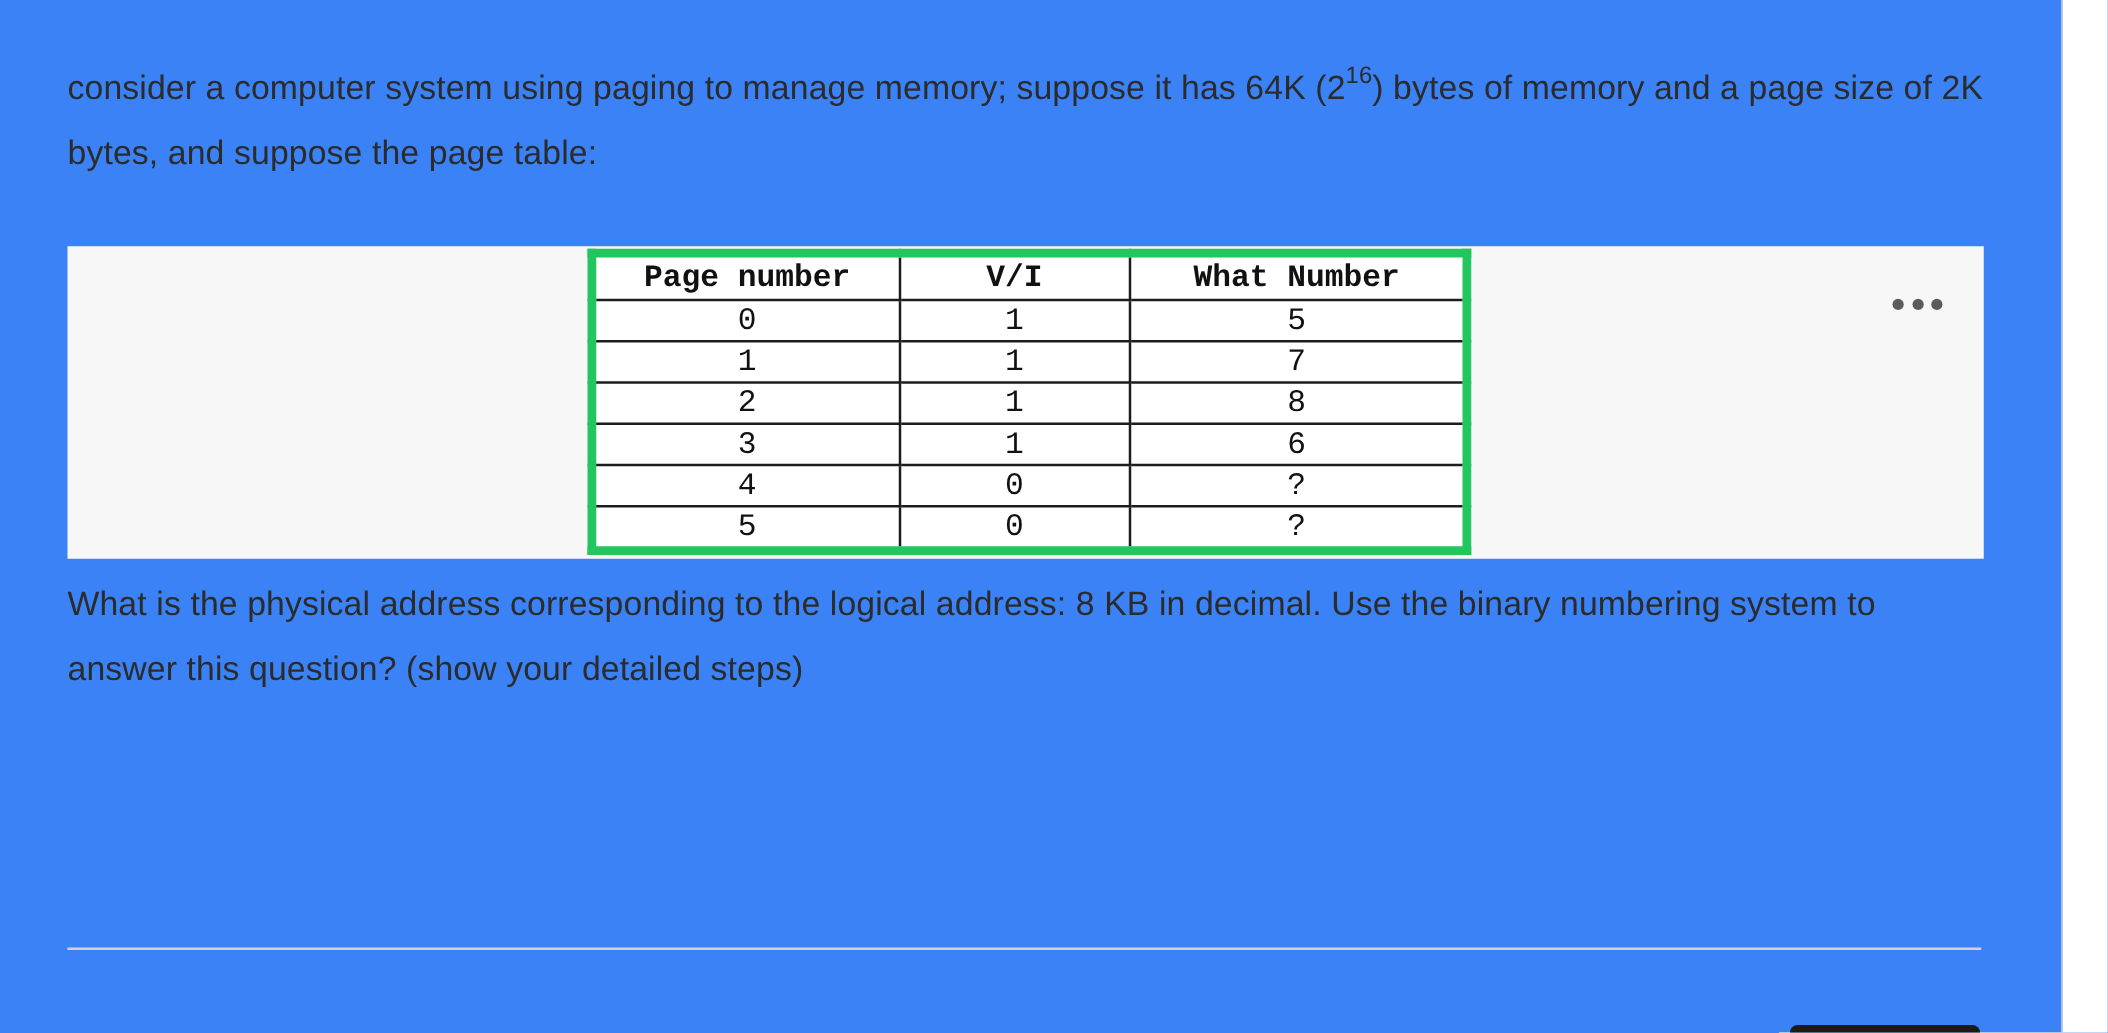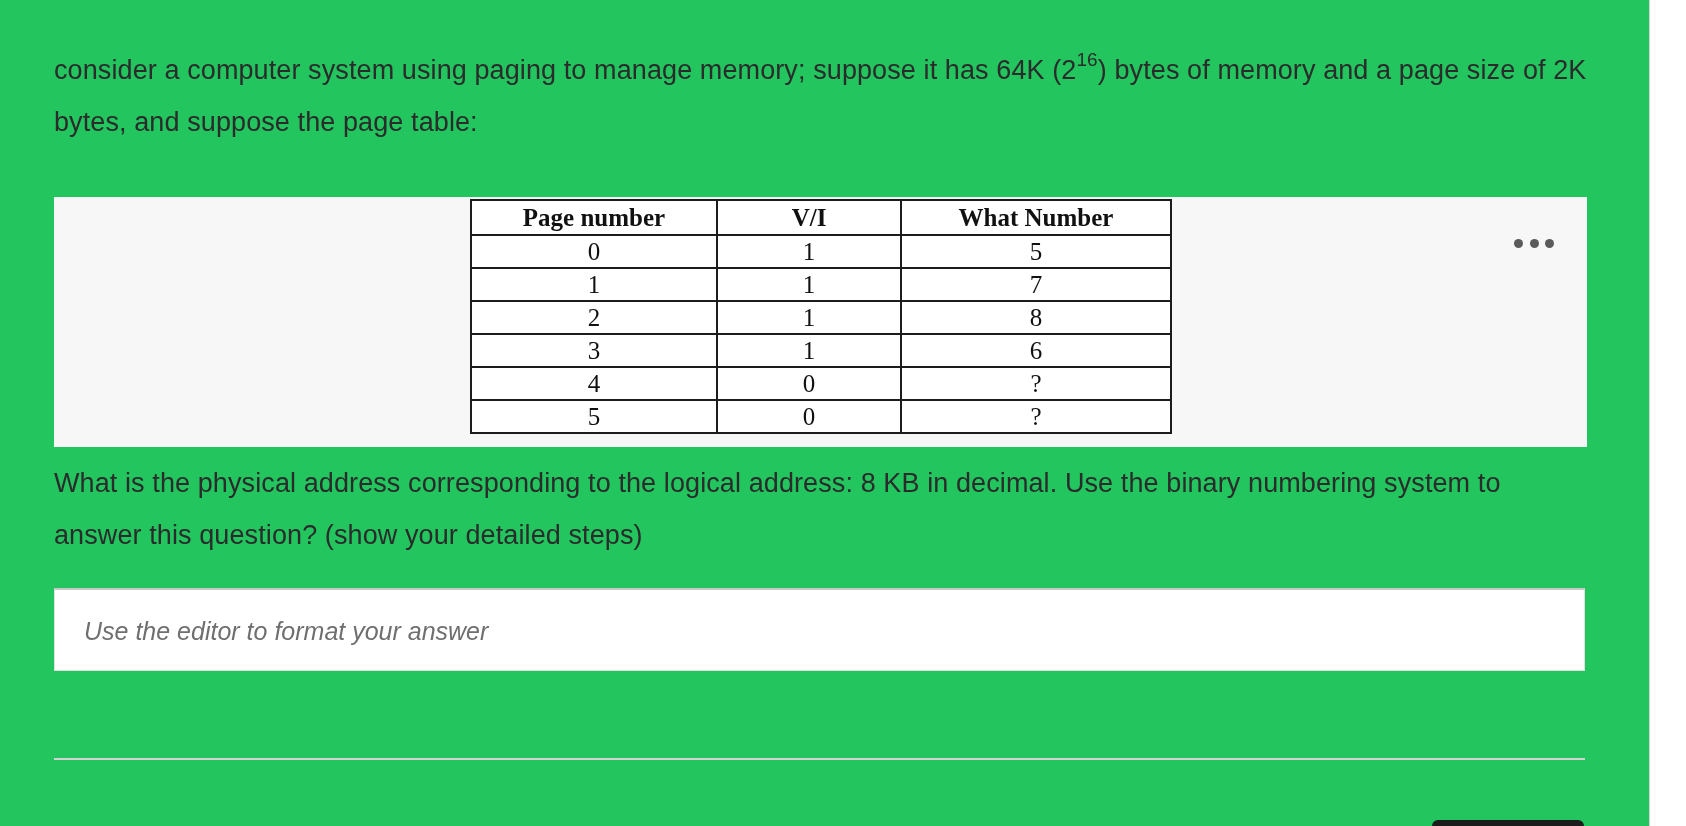--- a/index.html
+++ b/index.html
@@ -14,21 +14,21 @@
     height: 826px;
     overflow: hidden;
     position: relative;
     color: #2d2d2d;
   }
 
   #root {
     position: relative;
     width: 1686px;
     height: 826px;
-    background: #22c55e;
+    background: #3b82f6;
   }
 
   
   .right-rail {
     position: absolute;
     top: 0;
     left: 1649px;
     width: 1px;
     height: 826px;
     background: #d6d6d6;
@@ -109,23 +109,23 @@
     position: absolute;
     left: 416px;
     top: 2px;
     width: 702px;
   }
   table.page-table {
     border-collapse: collapse;
     table-layout: fixed;
     width: 700px;
     background: #ffffff;
-    font-family: Liberation Serif, serif;
+    font-family: Liberation Mono, monospace;
     color: #111111;
-    border: 2px solid #22c55e;
+    border: 7px solid #22c55e;
   }
   table.page-table col.c1 { width: 246px; }
   table.page-table col.c2 { width: 184px; }
   table.page-table col.c3 { width: 270px; }
 
   table.page-table th,
   table.page-table td {
     border: 2px solid #1c1c1c;
     text-align: center;
     padding: 0;
@@ -259,23 +259,20 @@
           <tr>
             <td>5</td>
             <td>0</td>
             <td>?</td>
           </tr>
         </tbody>
       </table>
     </div>
   </div>
 
-  <div class="answer-editor">
-    <div class="answer-placeholder">Use the editor to format your answer</div>
-  </div>
 
   <div class="bottom-divider"></div>
 
   <button class="submit-button"></button>
 
   <div class="right-pane"></div>
   <div class="right-rail"></div>
 
 </div>
 

